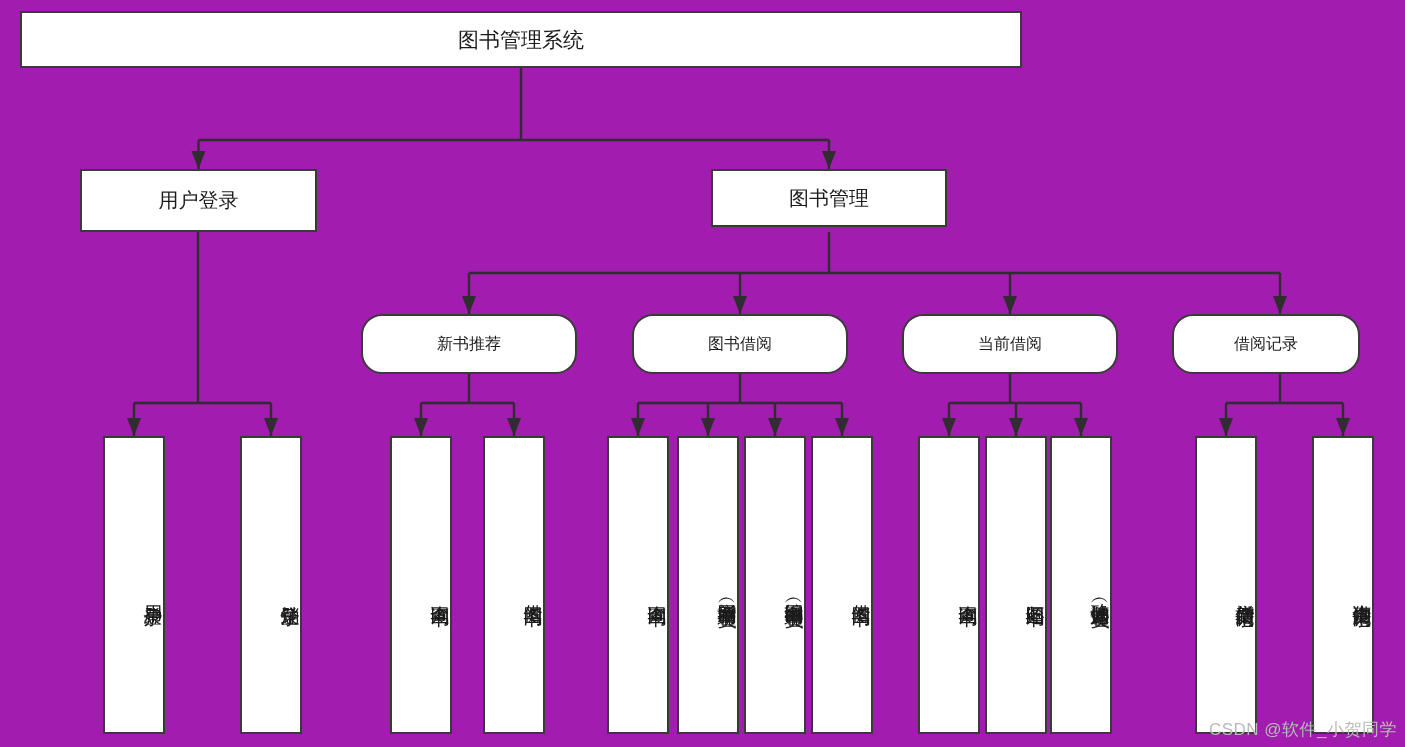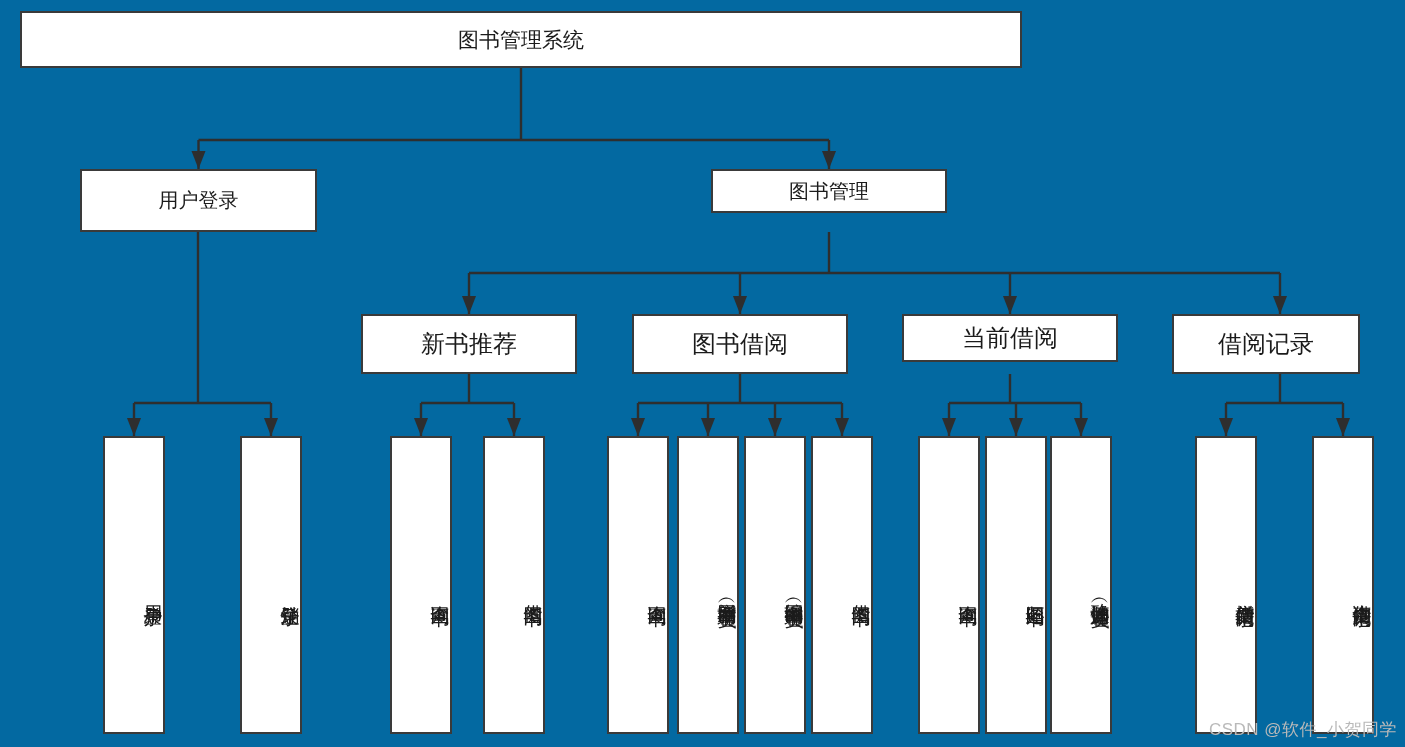--- a/index.html
+++ b/index.html
@@ -8,21 +8,21 @@
     padding: 0;
     background: #ffffff;
   }
   body {
     font-family: "Liberation Sans", "DejaVu Sans", sans-serif;
   }
   #canvas {
     position: relative;
     width: 1405px;
     height: 747px;
-    background: #0369a1;
+    background: #a21caf;
     overflow: hidden;
   }
   #edges {
     position: absolute;
     left: 0;
     top: 0;
     width: 1405px;
     height: 747px;
     pointer-events: none;
   }
@@ -32,21 +32,21 @@
     border: 2px solid #3a3a3a;
     background: #ffffff;
     display: flex;
     align-items: center;
     justify-content: center;
     color: #1b1b1b;
     z-index: 2;
   }
   .node.level0 { font-size: 21px; }
   .node.level1 { font-size: 20px; }
-  .node.level2 { font-size: 24px; }
+  .node.level2 { font-size: 16px; border-radius: 21px; }
   .node.leaf {
     font-size: 19px;
     writing-mode: vertical-rl;
     text-orientation: upright;
     align-items: flex-start;
     justify-content: center;
     padding-top: 14px;
     line-height: 1.08;
     letter-spacing: 1px;
   }
@@ -126,30 +126,30 @@
       <line x1="1343" y1="403" x2="1343" y2="436" stroke="#2e2e2e" stroke-width="2.4"></line>
       <polygon points="1336,418 1350,418 1343,436" fill="#2e2e2e"></polygon>
     </svg>
   <div id="nodes">
       <div class="node level0" style="left: 20px; top: 11px; width: 1002px; height: 57px;">
         <span class="node-label">图书管理系统</span>
       </div>
       <div class="node level1" style="left: 80px; top: 169px; width: 237px; height: 63px;">
         <span class="node-label">用户登录</span>
       </div>
-      <div class="node level1" style="left: 711px; top: 169px; width: 236px; height: 44px;">
+      <div class="node level1" style="left: 711px; top: 169px; width: 236px; height: 58px;">
         <span class="node-label">图书管理</span>
       </div>
       <div class="node level2" style="left: 361px; top: 314px; width: 216px; height: 60px;">
         <span class="node-label">新书推荐</span>
       </div>
       <div class="node level2" style="left: 632px; top: 314px; width: 216px; height: 60px; text-align: center;">
         <span class="node-label">图书借阅</span>
       </div>
-      <div class="node level2" style="left: 902px; top: 314px; width: 216px; height: 48px;">
+      <div class="node level2" style="left: 902px; top: 314px; width: 216px; height: 60px;">
         <span class="node-label">当前借阅</span>
       </div>
       <div class="node level2" style="left: 1172px; top: 314px; width: 188px; height: 60px;">
         <span class="node-label">借阅记录</span>
       </div>
       <div class="node leaf" style="left: 103px; top: 436px; width: 62px; height: 298px;">
         <span class="node-label">用户登录</span>
       </div>
       <div class="node leaf" style="left: 240px; top: 436px; width: 62px; height: 298px;">
         <span class="node-label">注销登录</span>

